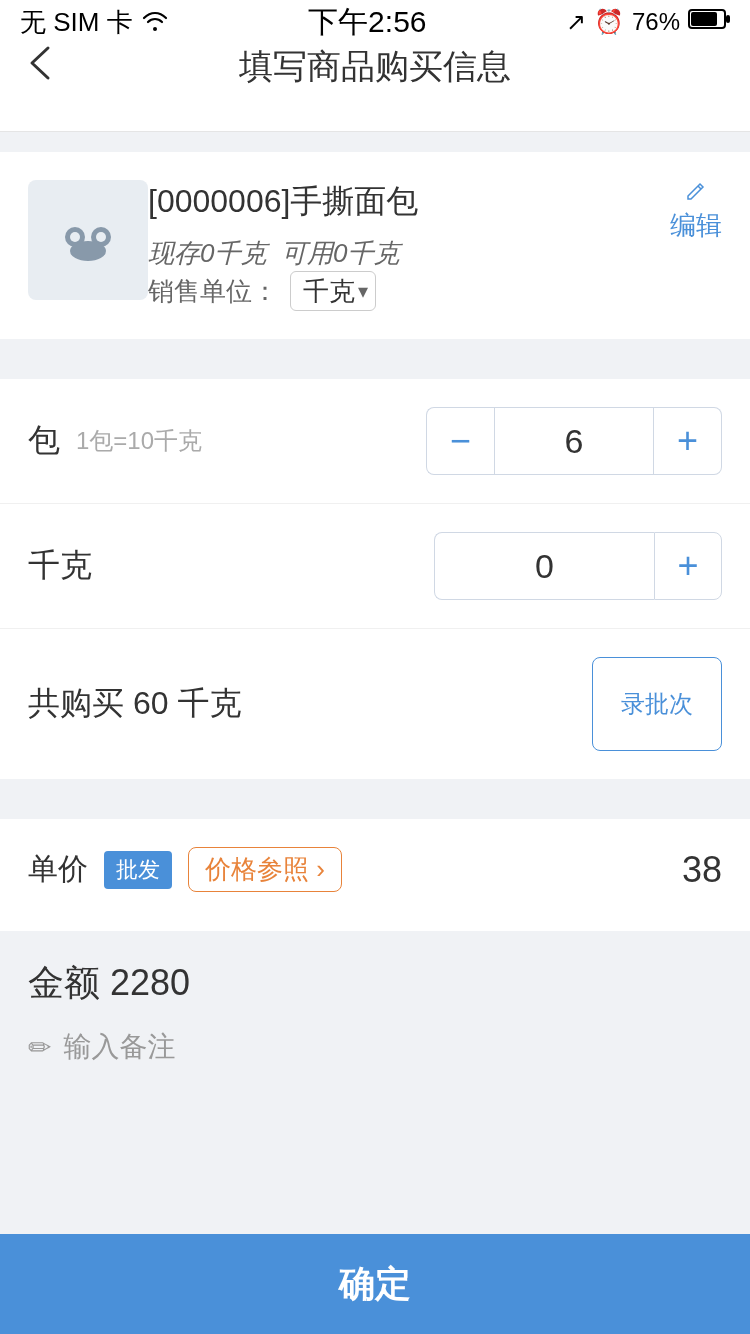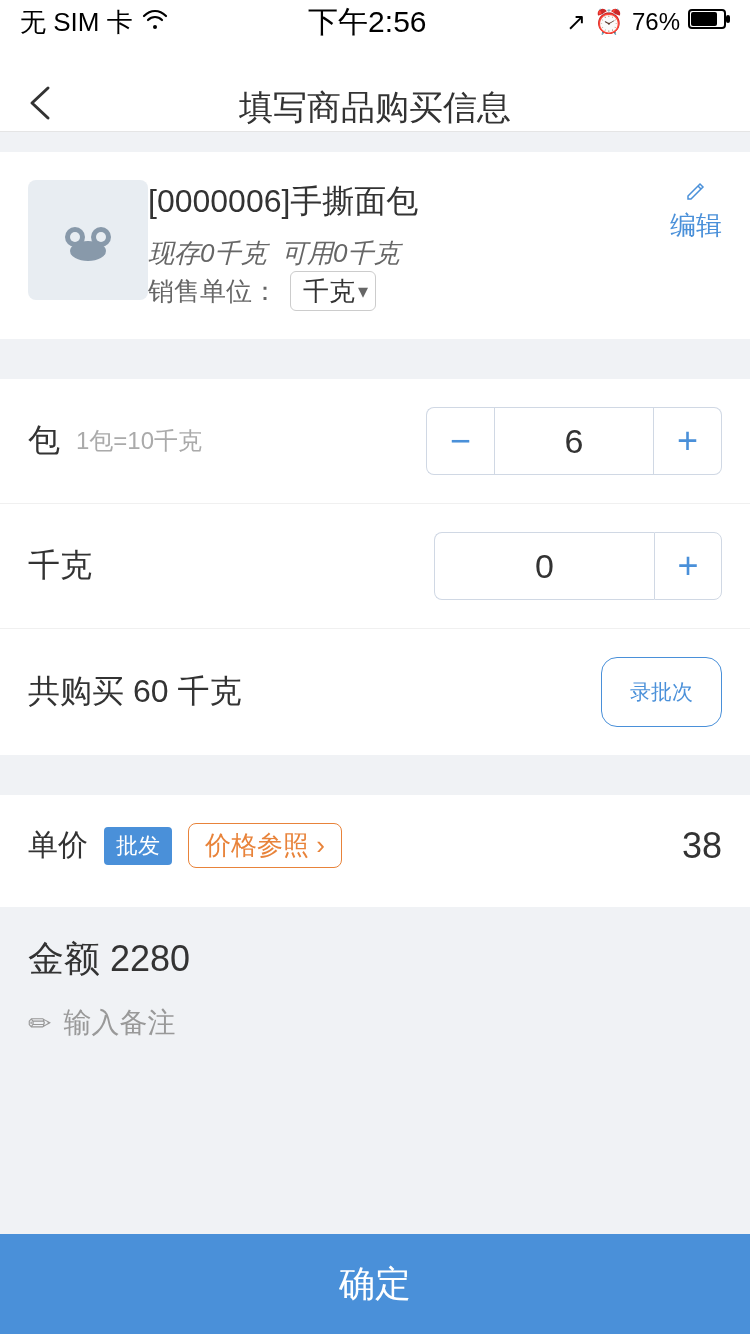--- a/index.html
+++ b/index.html
@@ -17,30 +17,30 @@
     .status-bar {
       height: 44px;
       background: #fff;
       display: flex;
       align-items: center;
       justify-content: space-between;
       padding: 0 20px;
       font-size: 26px;
       color: #000;
     }
-    .status-left { display: flex; gap: 8px; }
+    .status-left { display: flex; align-items: center; gap: 8px; }
     .status-center { font-size: 30px; font-weight: 500; }
     .status-right { display: flex; align-items: center; gap: 8px; font-size: 24px; }
 
     
     .nav-bar {
       height: 88px;
       background: #fff;
       display: flex;
-      align-items: flex-end;
+      align-items: flex-start;
       justify-content: center;
       position: relative;
       border-bottom: 1px solid #e5e5e5;
     }
     .nav-back {
       position: absolute;
       left: 28px;
       font-size: 36px;
       color: #333;
       cursor: pointer;
@@ -193,23 +193,23 @@
       align-items: center;
       justify-content: space-between;
     }
     .total-label {
       font-size: 32px;
       color: #333;
     }
     .record-batch-btn {
       border: 1px solid #4a90d9;
       color: #4a90d9;
-      font-size: 21px;
-      padding: 20px 28px;
-      border-radius: 16px;
+      font-size: 24px;
+      padding: 30px 28px;
+      border-radius: 8px;
       background: #fff;
       cursor: pointer;
     }
 
     
     .price-section {
       background: #fff;
       margin-top: 20px;
       padding: 28px;
     }
@@ -277,21 +277,21 @@
       height: 100px;
       background: #4a90d9;
       display: flex;
       align-items: center;
       justify-content: center;
       cursor: pointer;
     }
     .confirm-label {
       font-size: 36px;
       color: #fff;
-      font-weight: 400;
+      font-weight: 700;
     }
 
     
     .separator {
       height: 20px;
       background: #f0f2f5;
     }
 
     
     .content-area {

